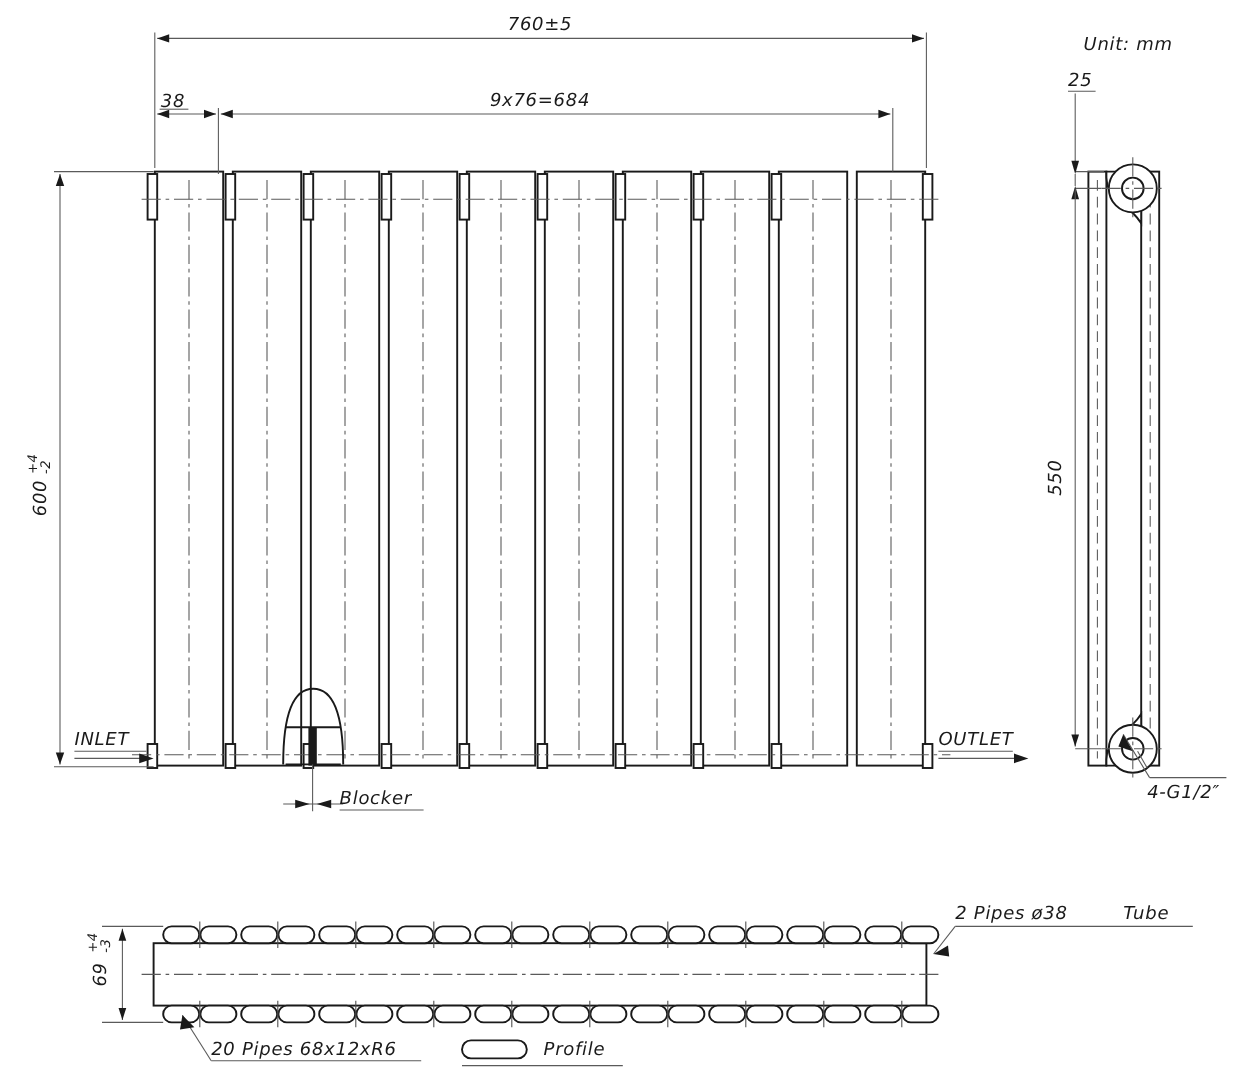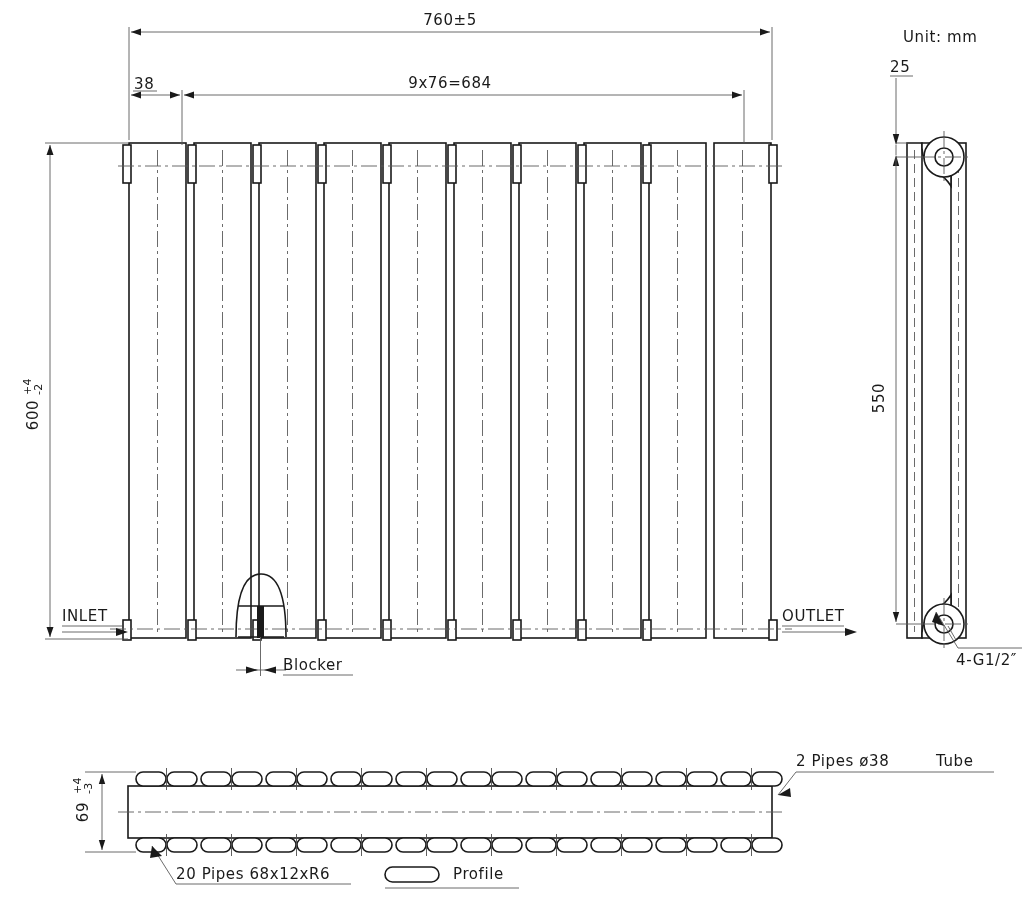--- a/index.html
+++ b/index.html
@@ -13,20 +13,21 @@
     height: 906px;
     font-family: "DejaVu Sans", sans-serif;
     overflow: hidden;
     position: relative;
   }
   #drawing-root {
     position: absolute;
     left: 0; top: 0;
     width: 1031px;
     height: 906px;
+    font-style: italic;
   }
   svg.draw {
     display: block;
     width: 1031px;
     height: 906px;
   }
   
   .obj   { stroke: #1a1a1a; stroke-width: 1.6; fill: none; }
   .objf  { stroke: #1a1a1a; stroke-width: 1.6; fill: #ffffff; }
   .thin  { stroke: #4d4d4d; stroke-width: 0.9; fill: none; }

